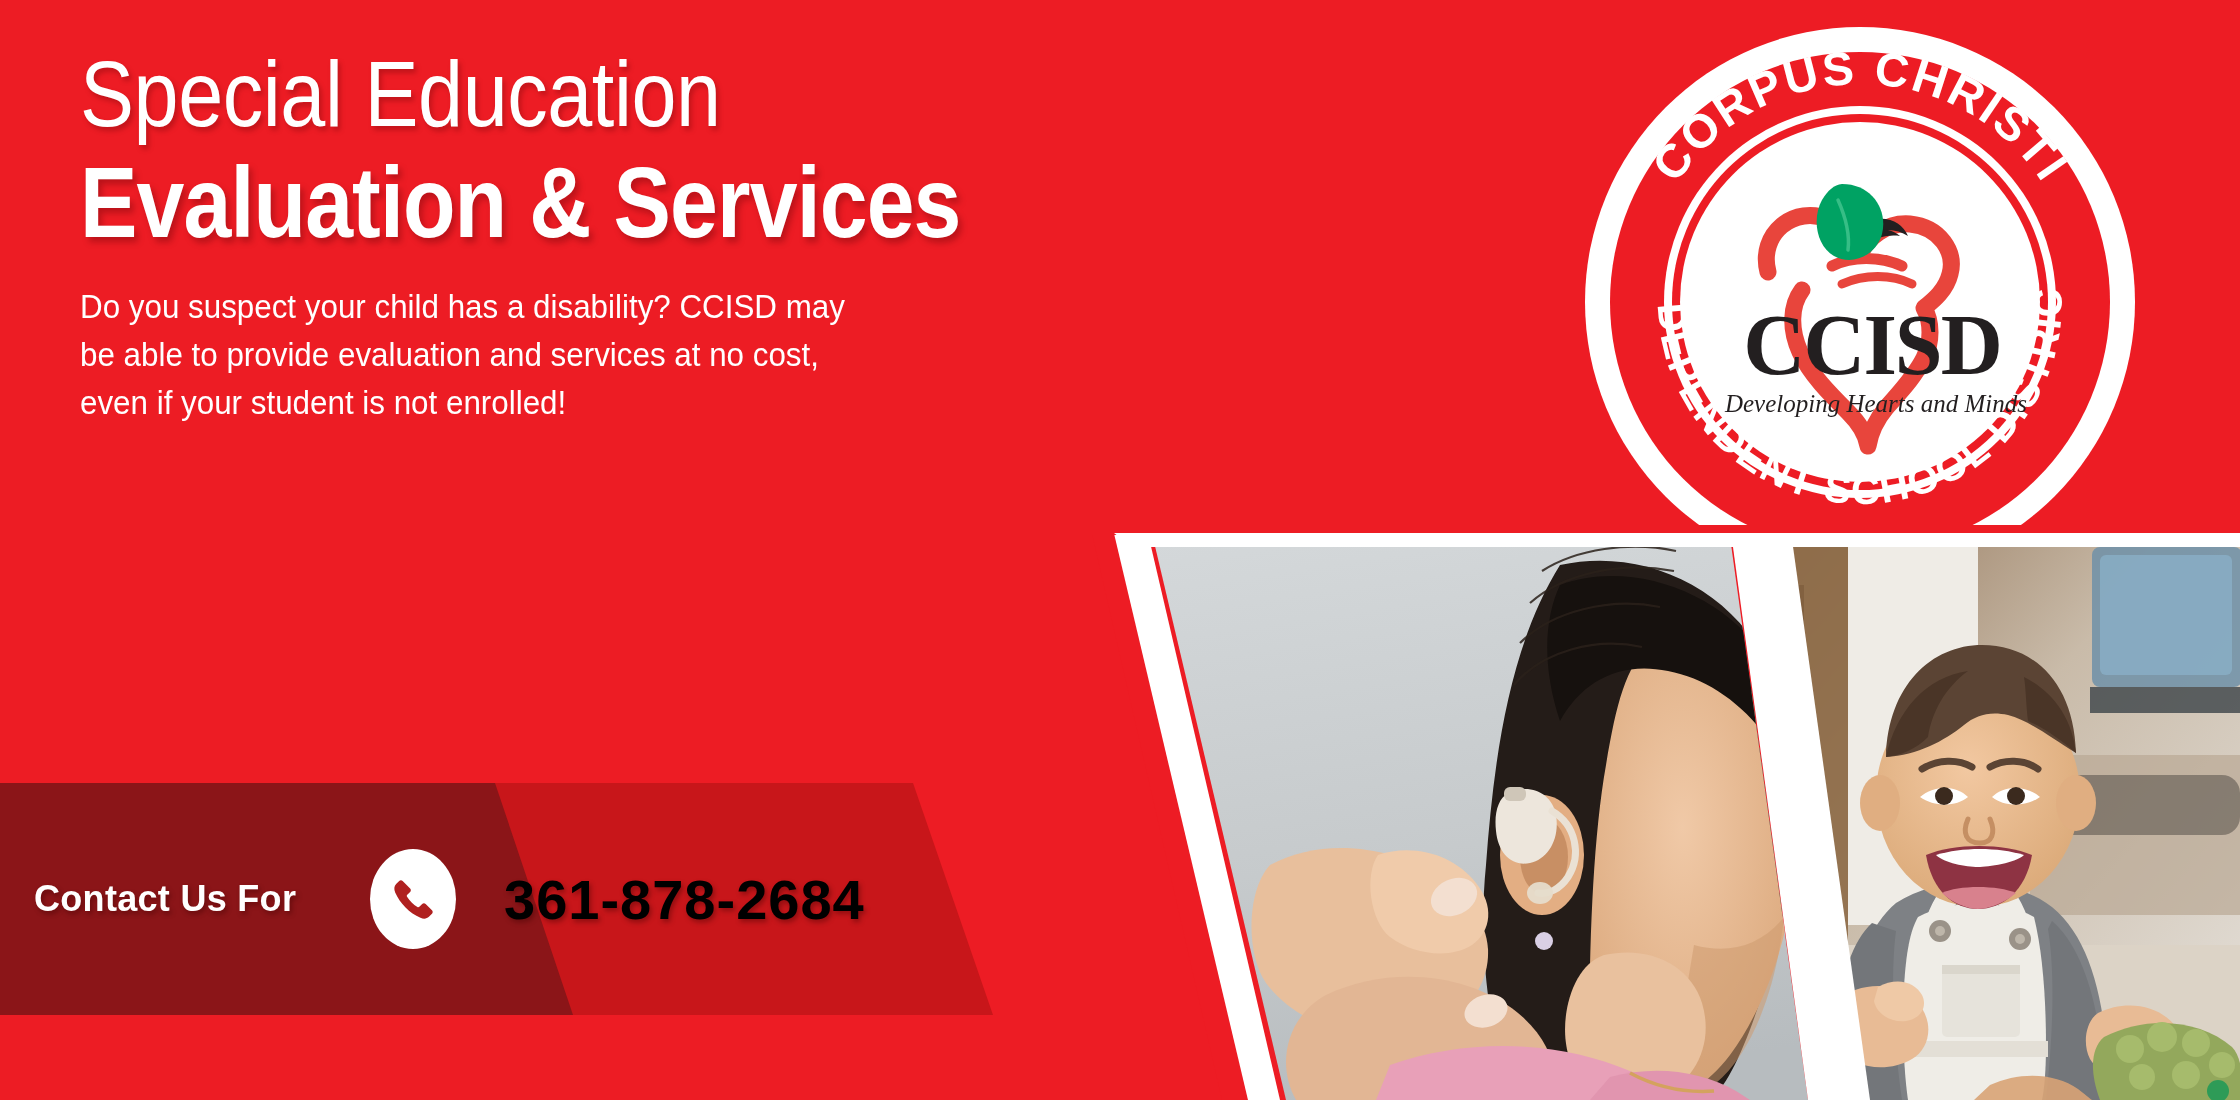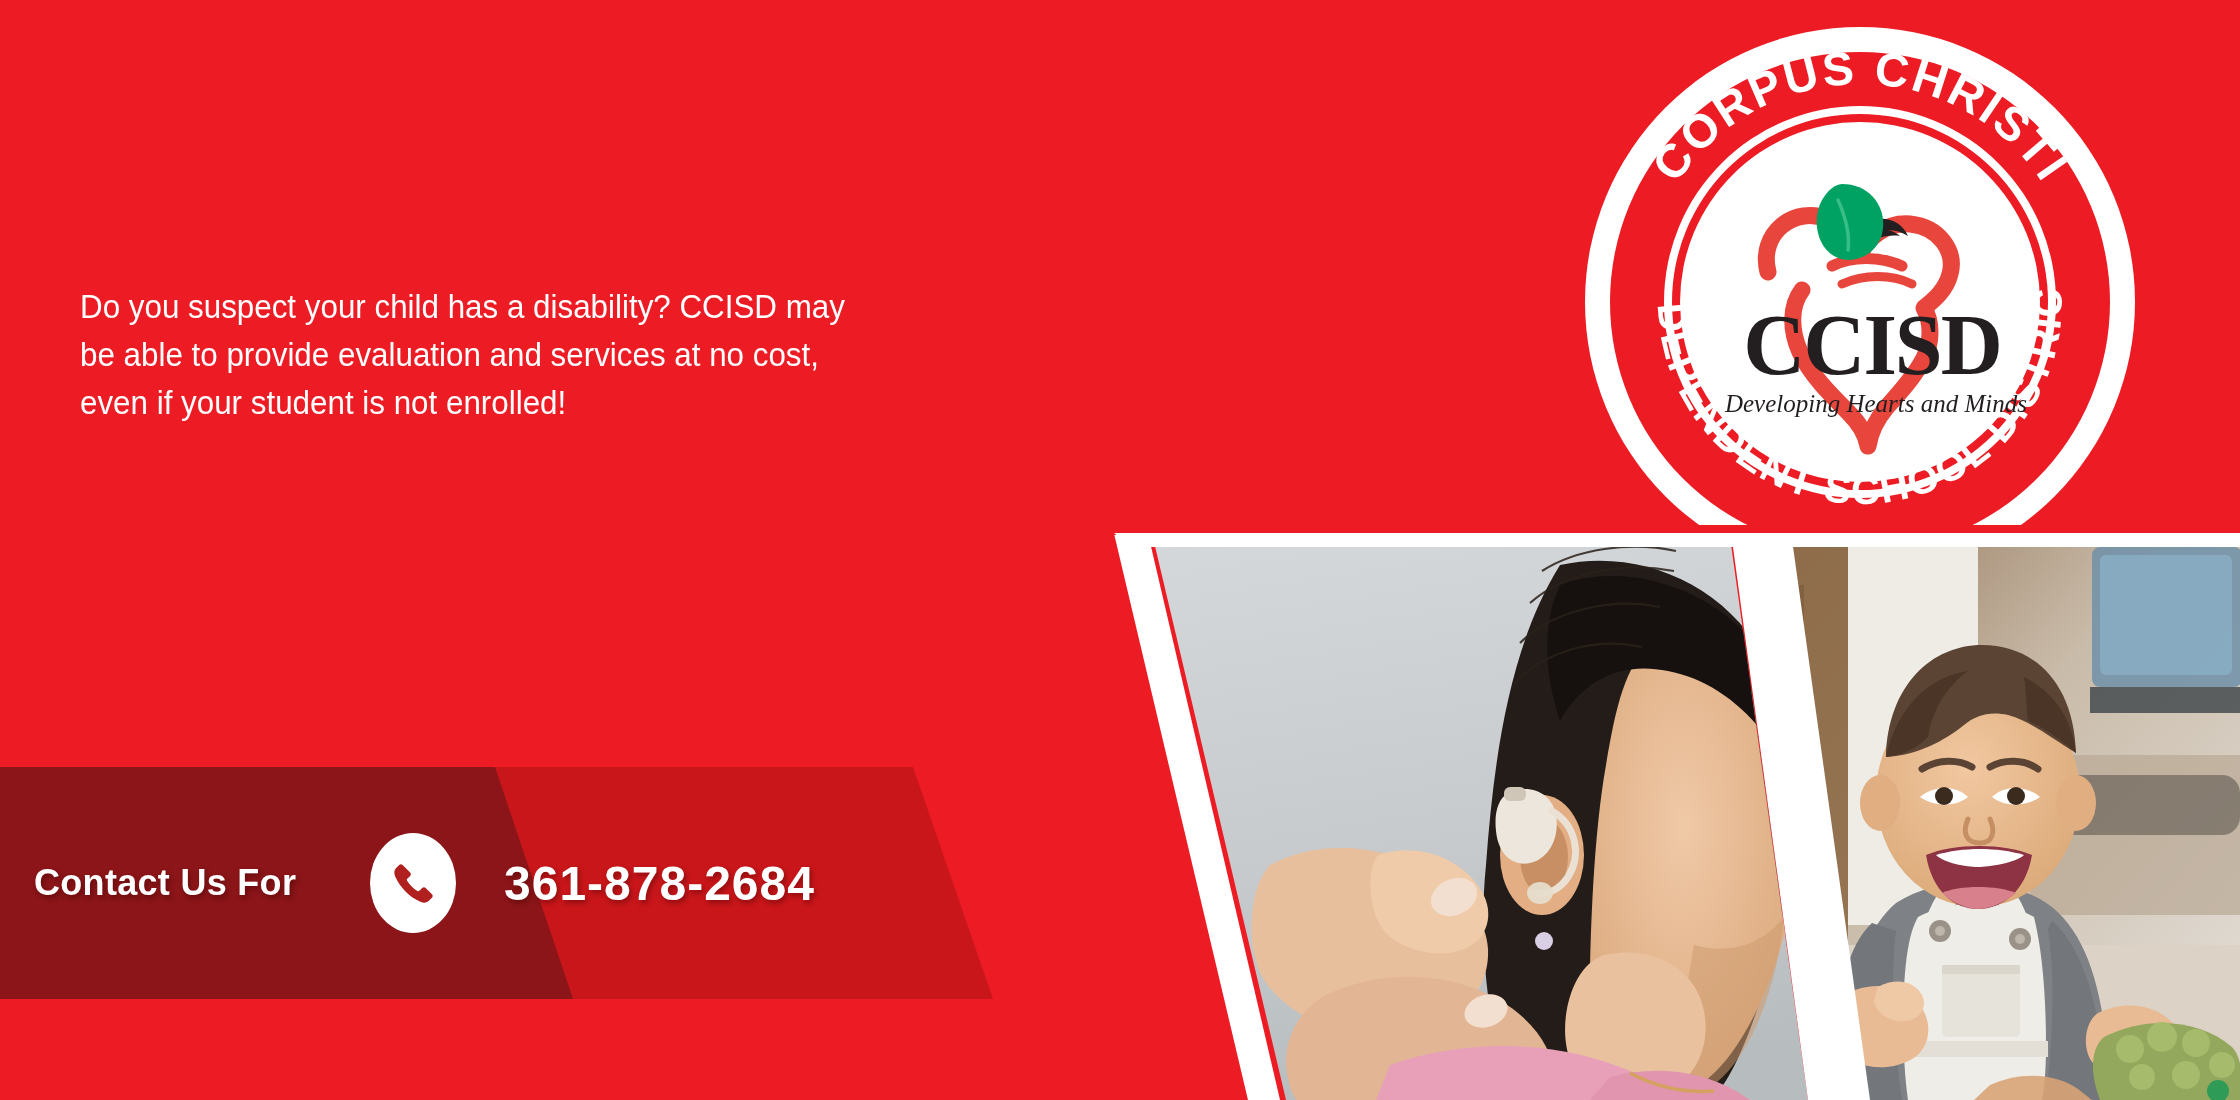--- a/index.html
+++ b/index.html
@@ -47,21 +47,21 @@
     font-size:33px;
     line-height:1.46;
     font-weight:400;
     transform:scaleX(0.95);
     transform-origin:left top;
   }
   .subcopy p{margin:0;white-space:nowrap;}
 
   
   .contact-bar{
-    position:absolute;left:0;top:767px;width:1010px;height:232px;
+    position:absolute;left:0;top:783px;width:1010px;height:232px;
   }
   .contact-bar svg{display:block;width:100%;height:100%;}
   .contact-inner{
     position:absolute;left:0;top:0;width:1010px;height:232px;
     display:flex;align-items:center;
   }
   .contact-label{
     margin-left:34px;width:300px;
     color:#ffffff;
     font-family:"Liberation Sans Narrow","Liberation Sans",sans-serif;
@@ -74,24 +74,24 @@
   .phone-circle{
     margin-left:36px;
     width:86px;height:100px;border-radius:50%;
     background:#ffffff;
     display:flex;align-items:center;justify-content:center;
     flex:none;
   }
   .phone-circle svg{width:46px;height:46px;display:block;}
   .phone-number{
     margin-left:48px;
-    color:#ffffff;
+    color:#000000;
     font-family:"Liberation Sans Narrow","Liberation Sans",sans-serif;
     font-weight:bold;
-    font-size:48px;
+    font-size:56px;
     letter-spacing:1px;
     text-shadow:2px 3px 5px rgba(60,0,3,0.4);
     white-space:nowrap;
   }
 
   
   .logo{
     position:absolute;left:1580px;top:22px;width:560px;height:560px;
   }
   .logo svg{display:block;width:100%;height:100%;}
@@ -101,20 +101,24 @@
     position:absolute;left:1090px;top:525px;width:1150px;height:575px;
   }
   .photo-panel svg{display:block;width:100%;height:100%;}
   .sr{position:absolute;width:1px;height:1px;overflow:hidden;clip:rect(0 0 0 0);}
 </style>
 </head>
 <body>
 
 <div class="banner">
 
+  <div class="headline">
+    <div class="headline-light">Special Education</div>
+    <div class="headline-bold">Evaluation &amp; Services</div>
+  </div>
 
   <div class="subcopy">
     <p>Do you suspect your child has a disability? CCISD may</p>
     <p>be able to provide evaluation and services at no cost,</p>
     <p>even if your student is not enrolled!</p>
   </div>
 
   <div class="contact-bar">
     <svg viewBox="0 0 1010 232" preserveAspectRatio="none">
       <polygon points="0,0 913,0 993,232 0,232" fill="#C8161A"></polygon>

